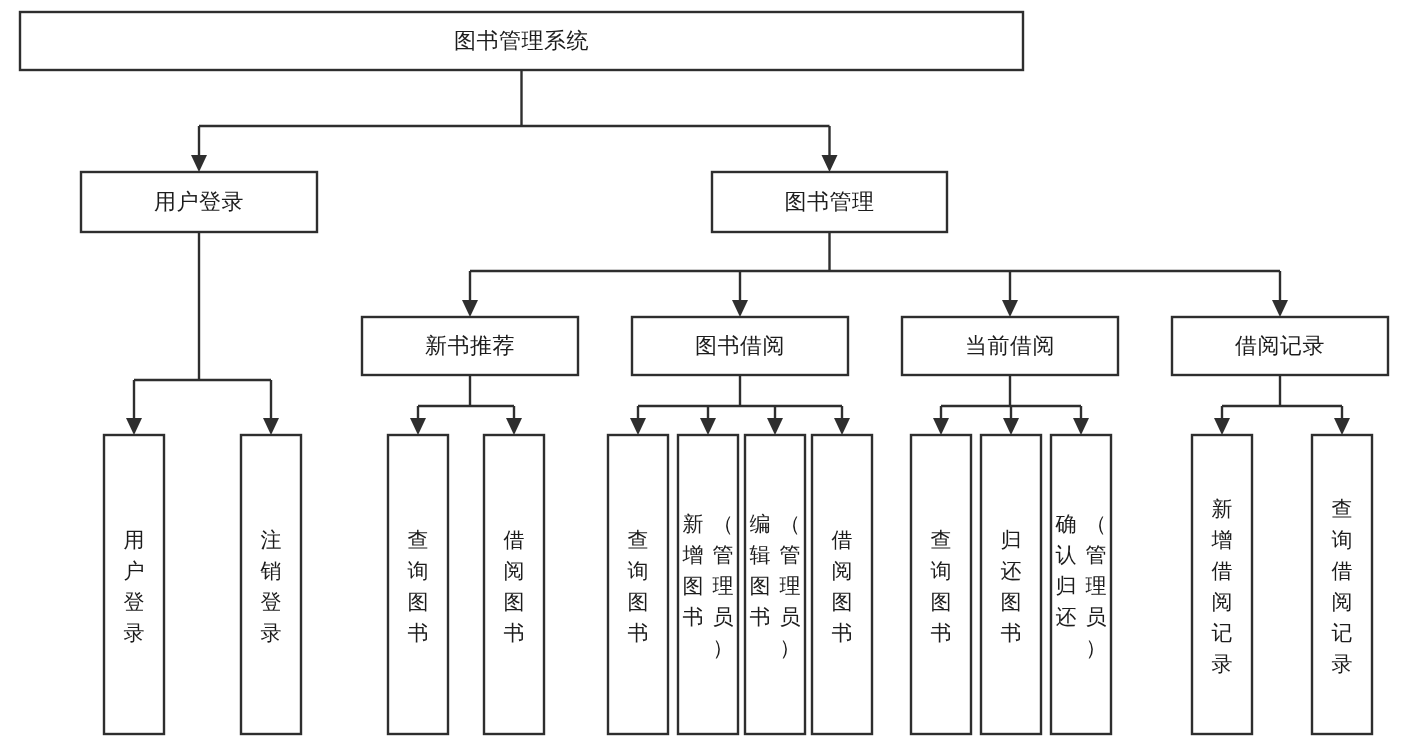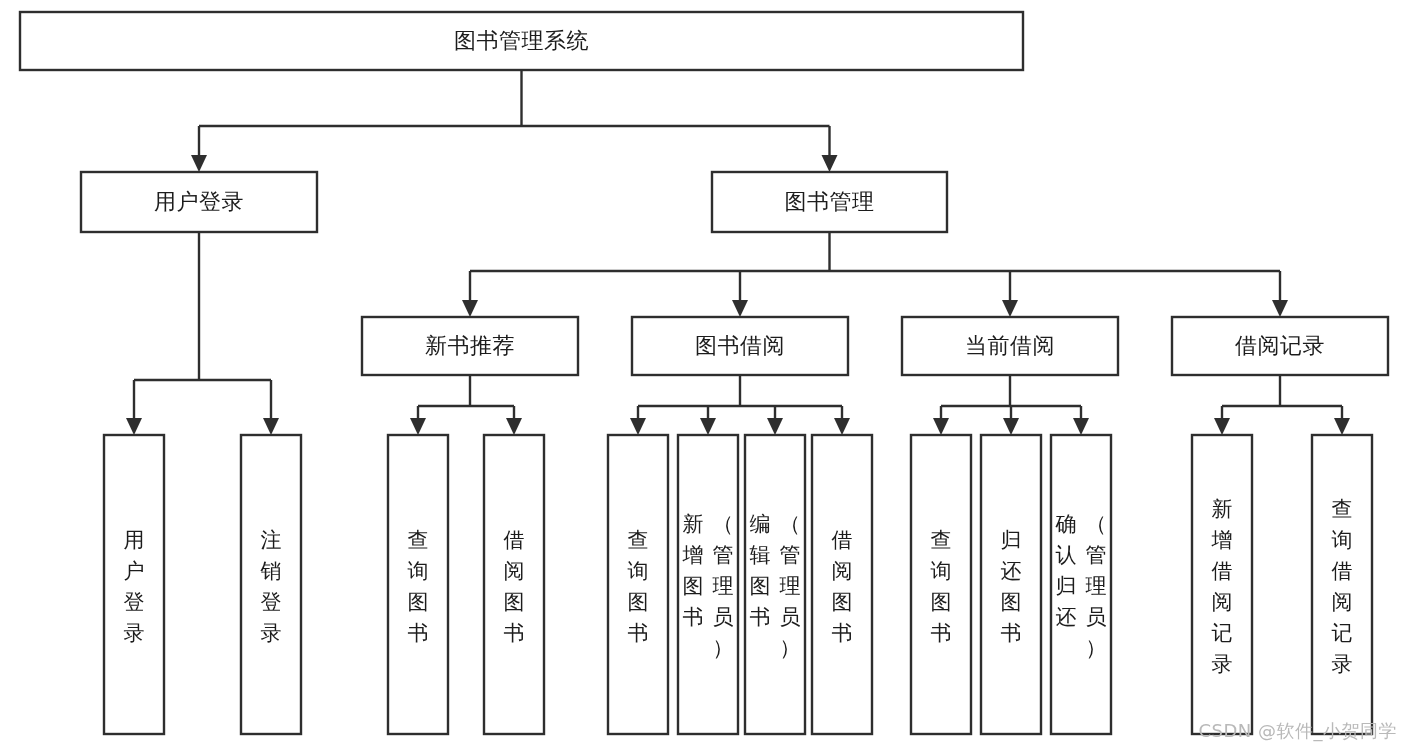--- a/index.html
+++ b/index.html
@@ -288,14 +288,13 @@
             <text x="1342" y="515.68" class="node-label-v">查</text>
             <text x="1342" y="546.68" class="node-label-v">询</text>
             <text x="1342" y="577.68" class="node-label-v">借</text>
             <text x="1342" y="608.68" class="node-label-v">阅</text>
             <text x="1342" y="639.68" class="node-label-v">记</text>
             <text x="1342" y="670.68" class="node-label-v">录</text>
           </g>
         </g>
       </g>
   </svg>
-  <div class="watermark-text">CSDN @软件_小贺同学</div>
 </div>
 
 </body></html>

